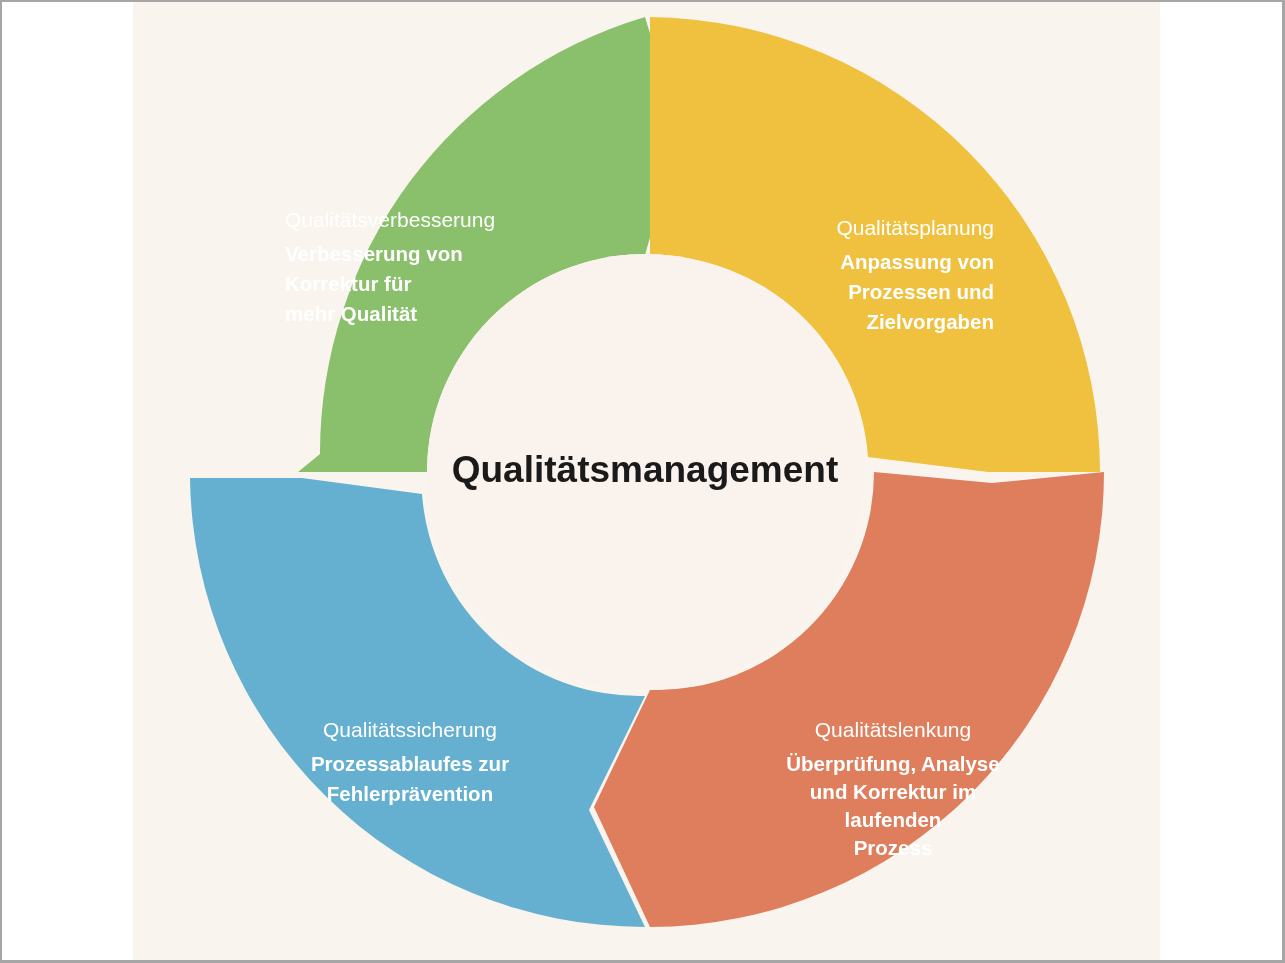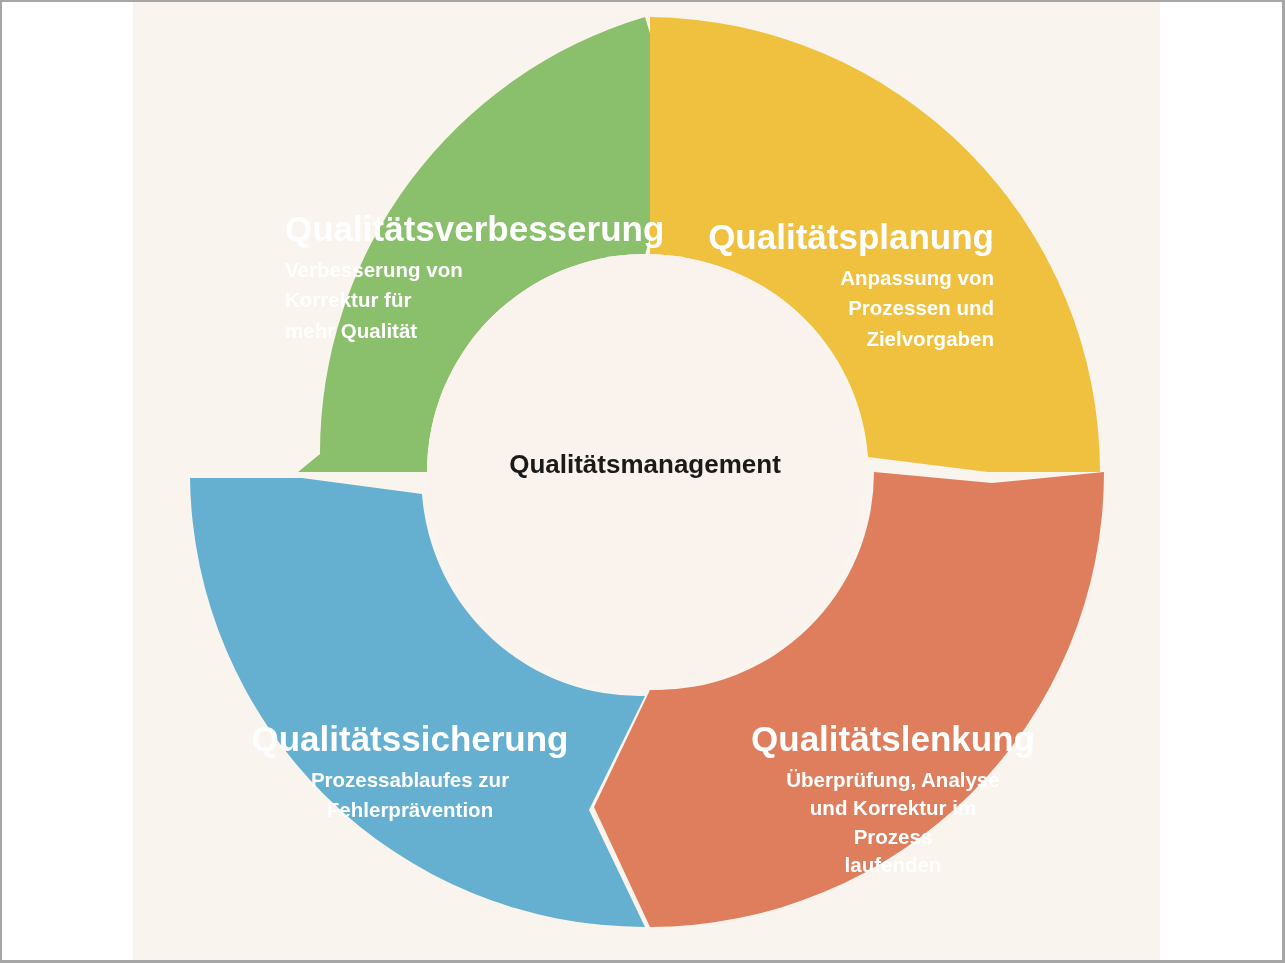--- a/index.html
+++ b/index.html
@@ -54,22 +54,22 @@
     display: block;
   }
 
   
   .seg-text {
     position: absolute;
     color: #ffffff;
     line-height: 1.18;
   }
   .seg-title {
-    font-size: 35px;
-    font-weight: bold;
+    font-size: 21px;
+    font-weight: normal;
     white-space: nowrap;
     margin-bottom: 9px;
   }
   .seg-desc {
     font-size: 20.5px;
     font-weight: bold;
   }
   .seg-desc div { white-space: nowrap; }
 
   
@@ -109,21 +109,21 @@
   }
   #text-qualitaetslenkung .seg-desc div { margin-bottom: 4px; }
 
   
   #center-label {
     position: absolute;
     left: 393px;
     top: 447px;
     width: 500px;
     text-align: center;
-    font-size: 26px;
+    font-size: 37px;
     font-weight: bold;
     color: #1a1a1a;
     white-space: nowrap;
   }
 </style>
 </head>
 <body>
 
 <div id="page-frame">
 
@@ -208,21 +208,21 @@
         <div>Prozessablaufes  zur</div>
         <div>Fehlerprävention</div>
       </div>
     </div>
 
     <div class="seg-text" id="text-qualitaetslenkung">
       <div class="seg-title">Qualitätslenkung</div>
       <div class="seg-desc">
         <div>Überprüfung, Analyse</div>
         <div>und Korrektur im</div>
+        <div>laufenden</div>
         <div>Prozess</div>
-        <div>laufenden</div>
       </div>
     </div>
 
     <div id="center-label">Qualitätsmanagement</div>
 
   </div>
 </div>
 
 </body></html>

